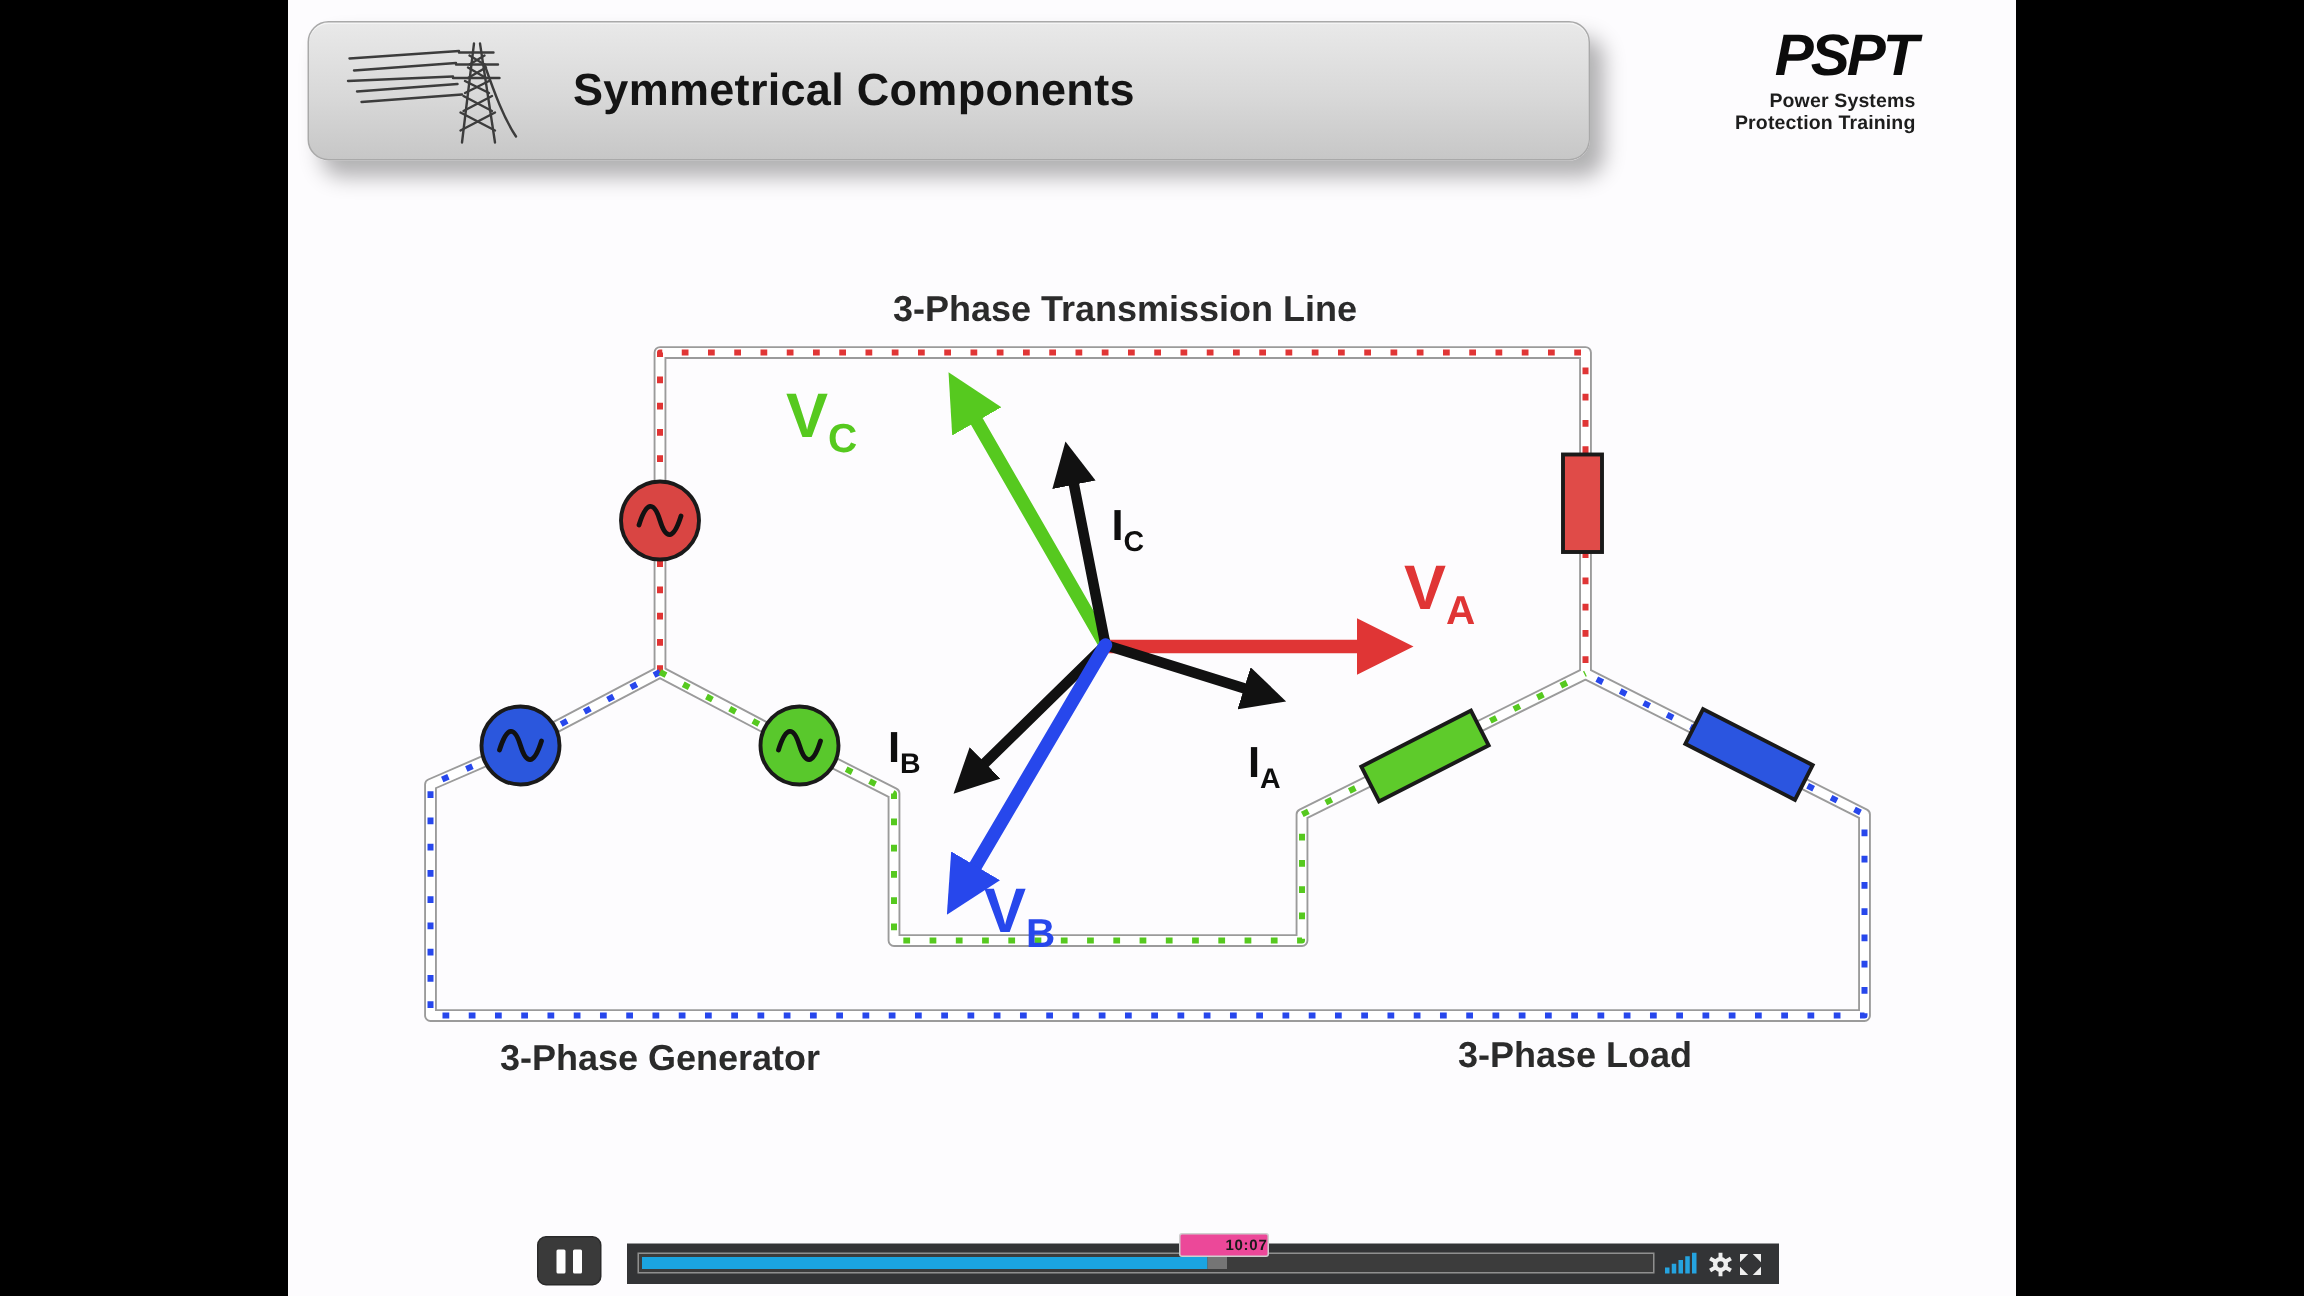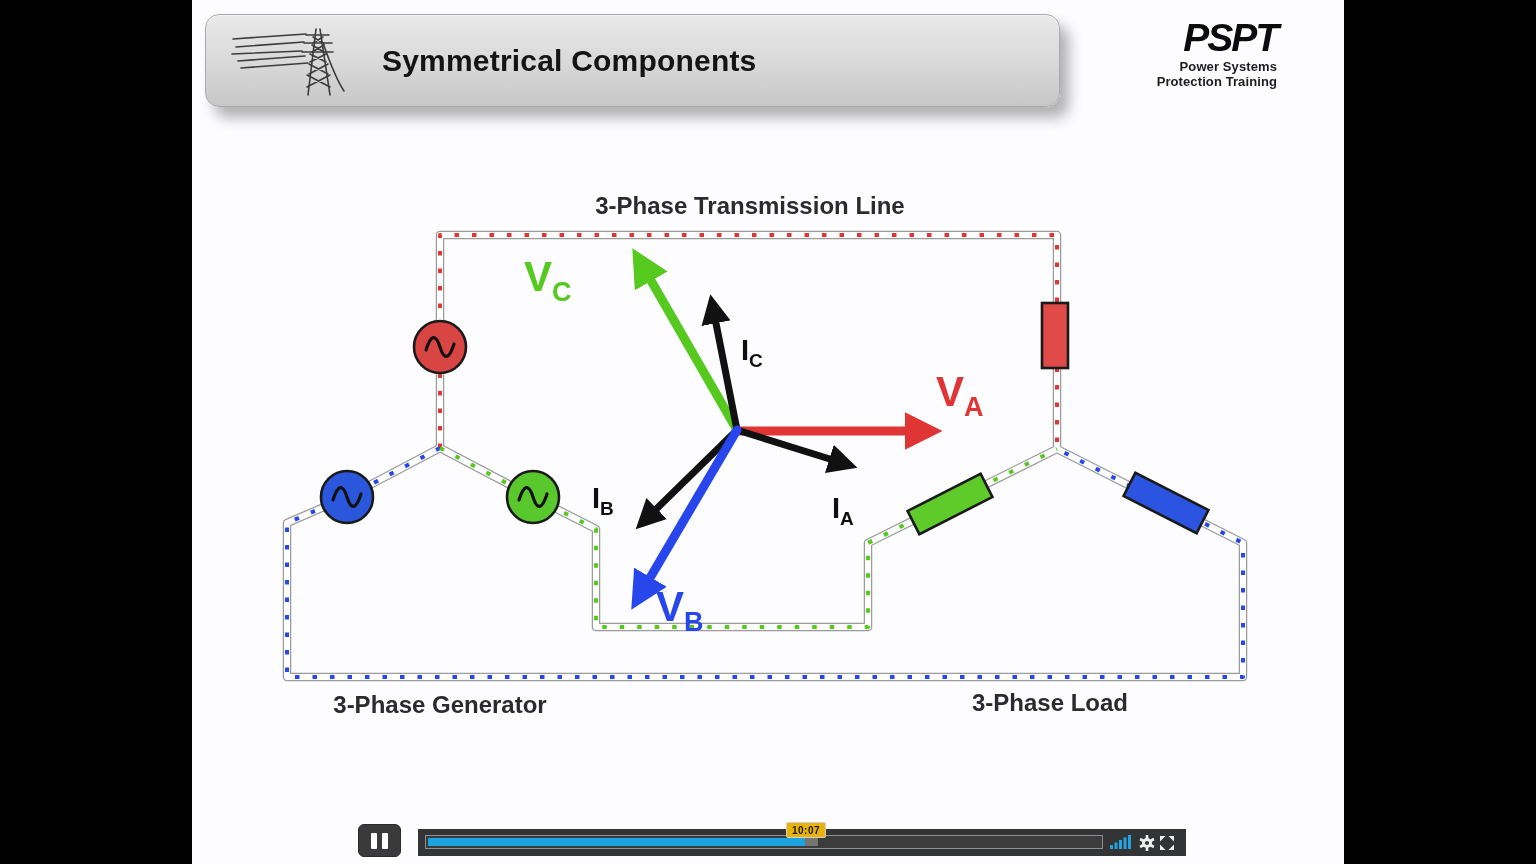--- a/index.html
+++ b/index.html
@@ -34,23 +34,23 @@
   
   .pause-btn{position:absolute;left:358px;top:824px;width:41px;height:31px;background:#3a3a3a;
              border:1px solid #2a2a2a;border-radius:6px;display:flex;align-items:center;
              justify-content:center;gap:5px;cursor:pointer;}
   .pause-btn .bar{width:6px;height:16px;background:#fff;border-radius:1px;}
   .ctrlbar{position:absolute;left:418px;top:829px;width:768px;height:27px;background:#333436;}
   .track{position:absolute;left:7px;top:6px;width:678px;height:14px;background:#3c3c3c;
          border:1px solid #8f8f8f;box-sizing:border-box;cursor:pointer;}
   .progress-fill{position:absolute;left:2px;top:2px;height:8px;background:#1ba4e0;width:55.7%;}
   .scrubber{position:absolute;top:2px;width:13px;height:8px;background:#757575;cursor:pointer;}
-  .tooltip{position:absolute;left:368px;top:-7px;width:38px;height:14px;background:#eab308;
+  .tooltip{position:absolute;left:368px;top:-7px;width:38px;height:14px;background:#ec4899;
            border:1px solid #cfcfcf;border-radius:2px;color:#1a1a1a;font-size:10px;font-weight:700;
-           display:flex;align-items:center;justify-content:center;letter-spacing:0.5px;}
+           display:flex;align-items:center;justify-content:flex-end;letter-spacing:0.5px;padding-left:20px;}
   .icon-btn{position:absolute;top:0;height:27px;display:flex;align-items:center;justify-content:center;cursor:pointer;}
   .icon-volume{left:690px;width:26px;}
   .icon-gear{left:718px;width:22px;}
   .icon-fs{left:738px;width:22px;}
 </style>
 </head>
 <body>
 
 <div class="stage">
   <div class="letterbox left"></div>

